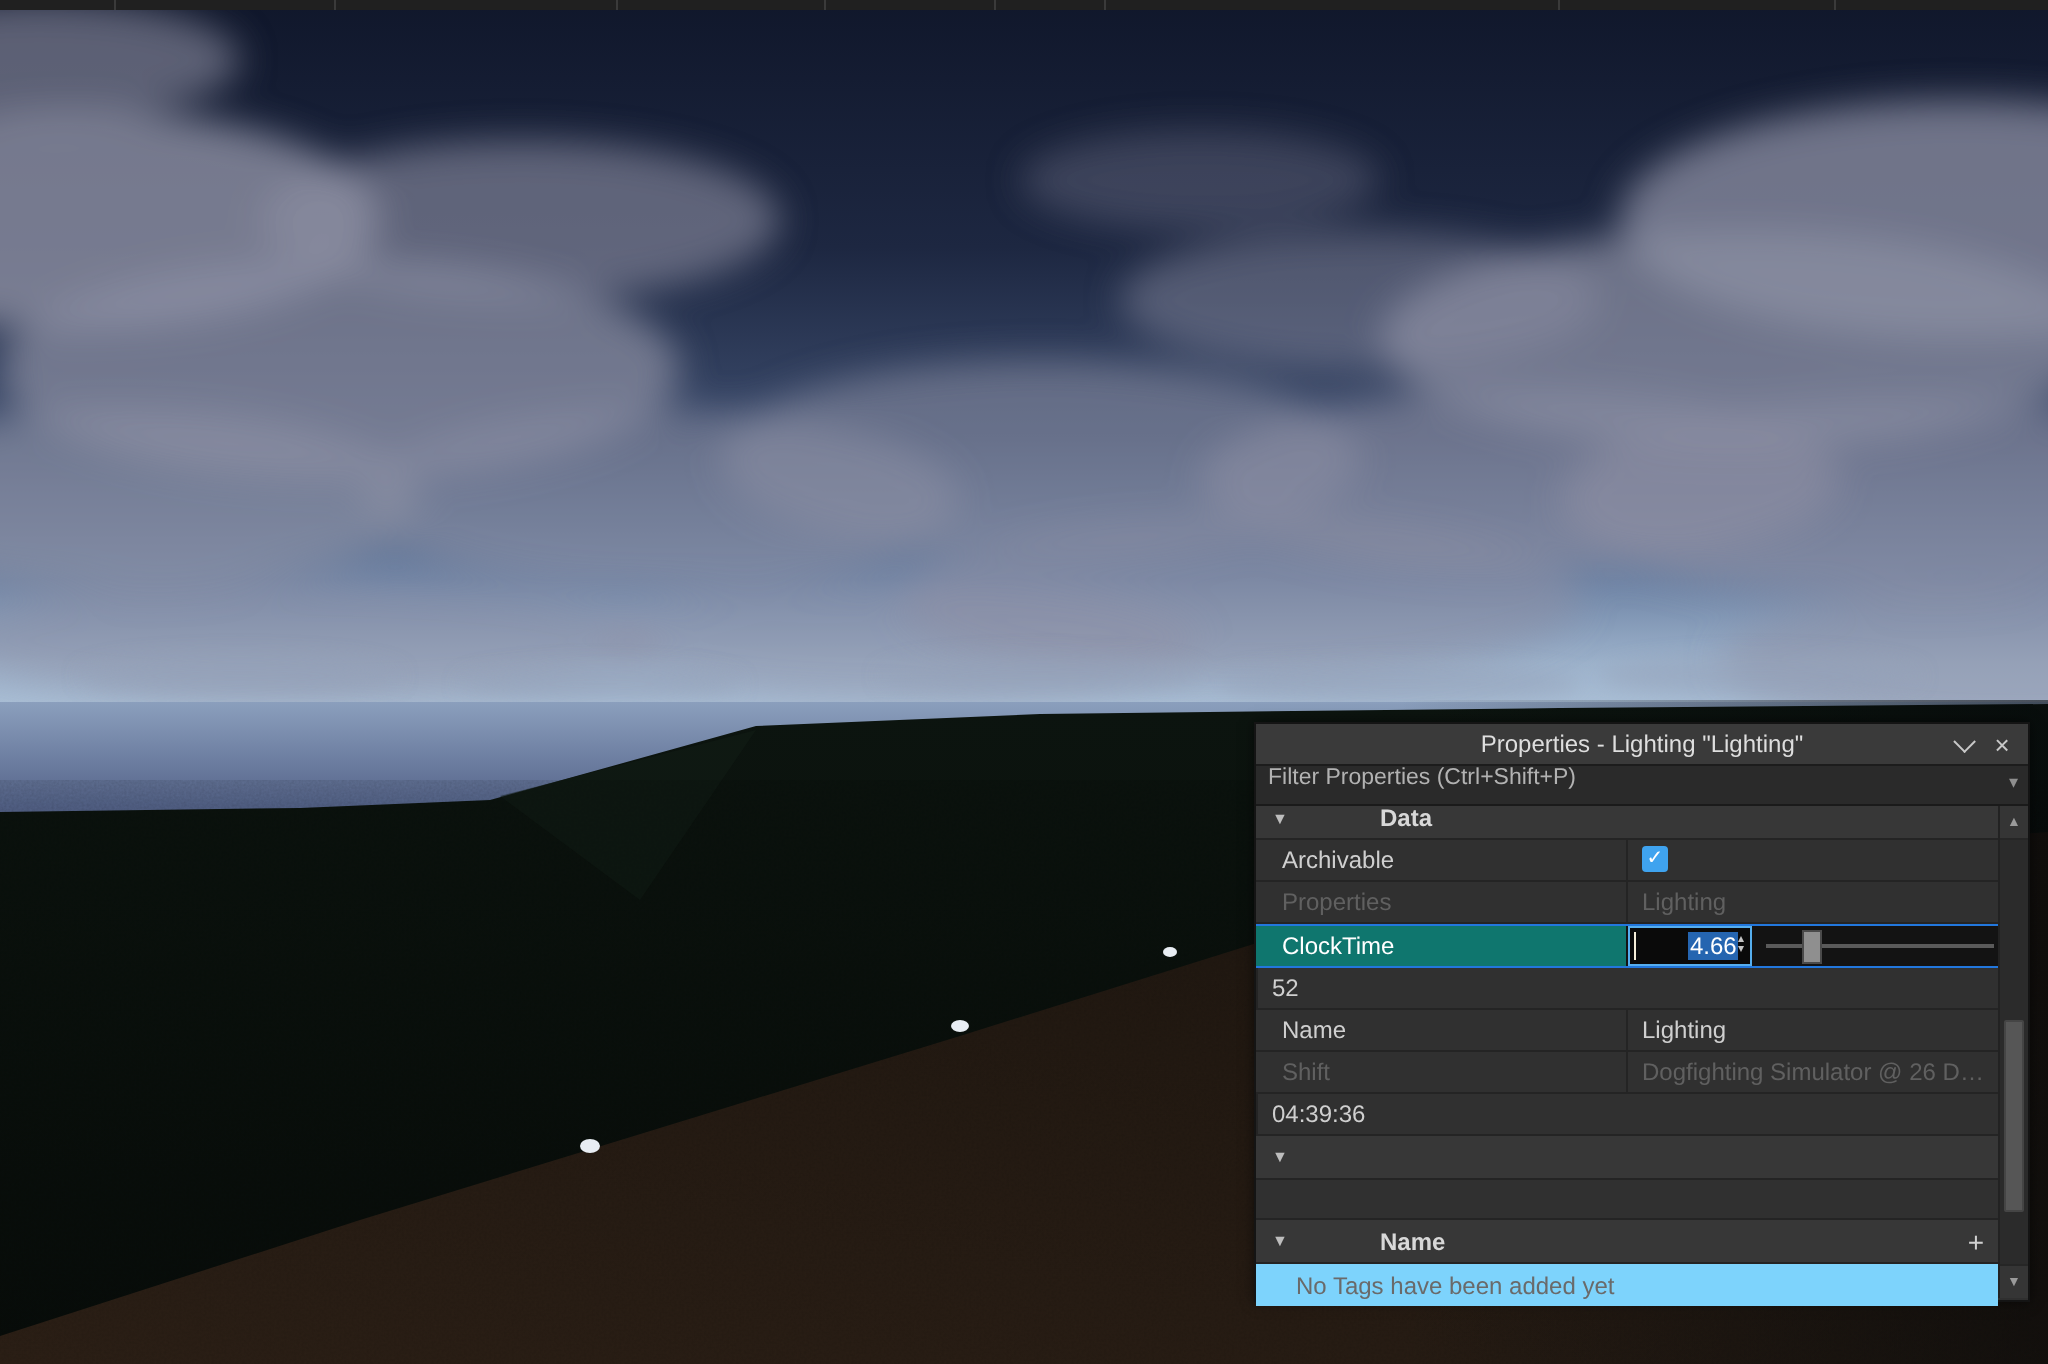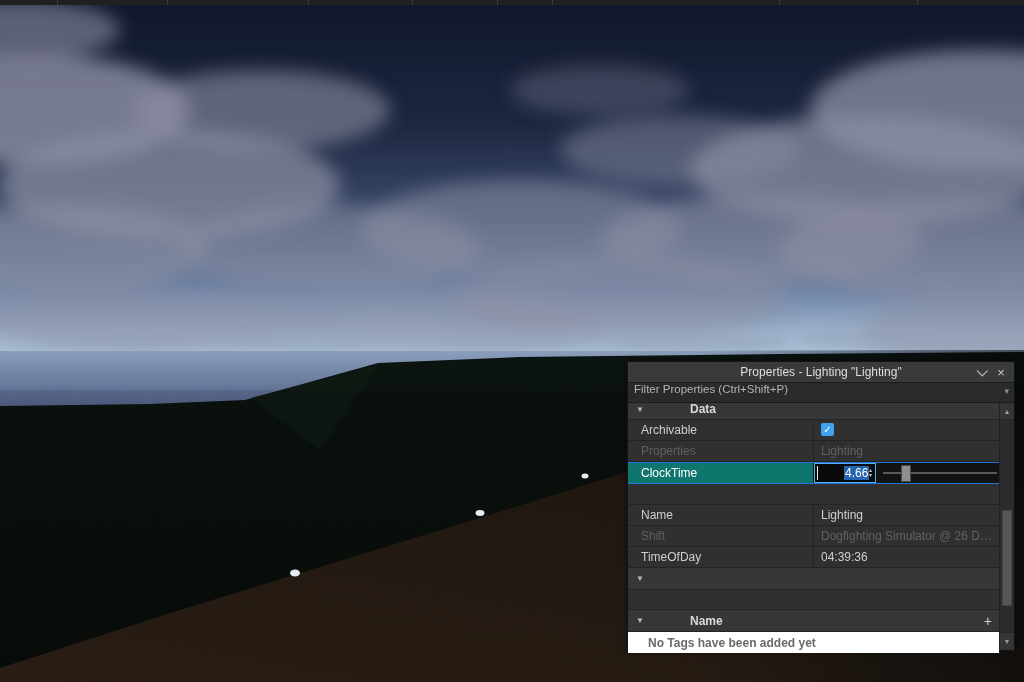--- a/index.html
+++ b/index.html
@@ -57,21 +57,21 @@
           border:1px solid #56aeee;box-sizing:border-box;display:flex;align-items:center;padding-left:26px;}
   .numbox .sel{position:relative;margin-left:3px;background:#2565b0;color:#fff;padding:0 1px;}
   .numbox .caret{position:absolute;left:2px;top:2px;bottom:2px;width:1px;background:#f5edd8;}
   .spin{position:absolute;right:3px;top:0;height:100%;display:flex;flex-direction:column;
         justify-content:center;color:#c4c4c4;font-size:6px;line-height:5px;text-align:center;}
   .slider{position:relative;flex:1;height:100%;margin-left:7px;margin-right:2px;}
   .groove{position:absolute;left:0;right:0;top:50%;margin-top:-1px;height:2px;background:#5a5a5a;}
   .handle{position:absolute;top:2px;width:10px;height:17px;background:#8f8f8f;
           border:1px solid #4a4a4a;box-sizing:border-box;}
   .note-row{height:20.6px;color:#6a6a6a;padding-left:20px;display:flex;align-items:center;
-            box-sizing:border-box;background:#ffffff;font-weight:bold;}
+            box-sizing:border-box;background:#7dd3fc;}
   
   #vscroll{position:absolute;right:0;top:0;width:15px;height:246px;background:#2b2b2b;
            border-left:1px solid #222;box-sizing:border-box;}
   .sb-btn{position:absolute;left:0;width:100%;height:16px;background:#353535;color:#9a9a9a;
           font-size:7px;display:flex;align-items:center;justify-content:center;}
   .sb-up{top:0;border-bottom:1px solid #262626;}
   .sb-down{bottom:0;border-top:1px solid #262626;}
   .sb-thumb{position:absolute;left:2px;width:10px;top:107px;height:96px;background:#565656;
             border:1px solid #454545;box-sizing:border-box;border-radius:1px;}
 </style>
@@ -234,36 +234,36 @@
               </span>
             </div>
             <div class="slider">
               <div class="groove"></div>
               <div class="handle" style="left: calc(16%);"></div>
             </div>
           </div>
         </div>
 
         <div class="row prop">
+          <div class="cell value">52</div>
         </div>
 
         <div class="row prop">
           <div class="cell name">Name</div>
           <div class="cell value">Lighting</div>
         </div>
 
         <div class="row prop readonly">
           <div class="cell name">Shift</div>
           <div class="cell value">
               <span class="val-ellip">Dogfighting Simulator @ 26 Dec 20...</span>
             </div>
         </div>
 
         <div class="row prop">
-          <div class="cell name">TimeOfDay</div>
           <div class="cell value">04:39:36</div>
         </div>
 
         <div class="row section">
           <span class="tri">▼</span>
         </div>
 
         <div class="row prop">
         </div>
 

